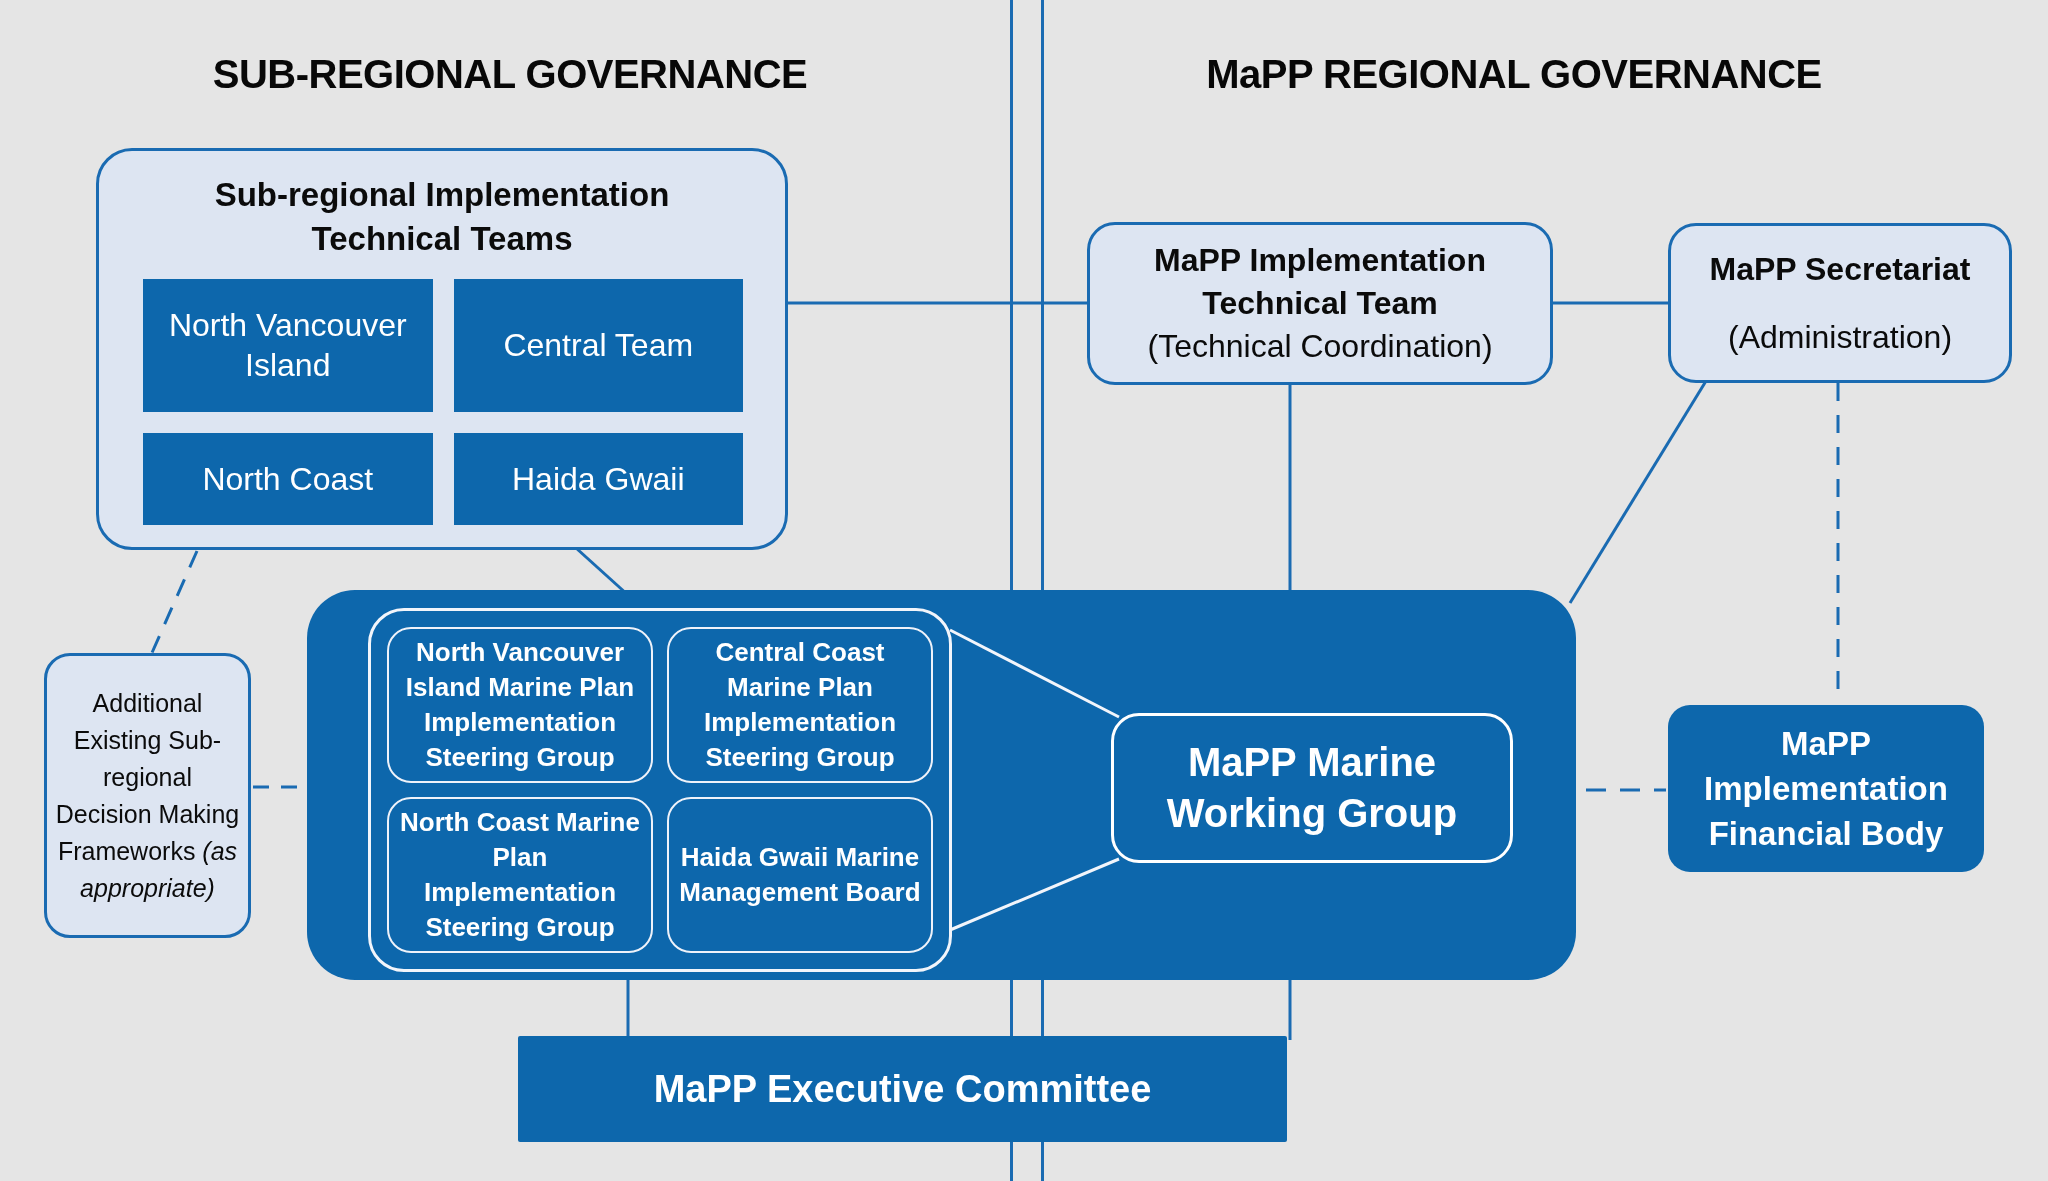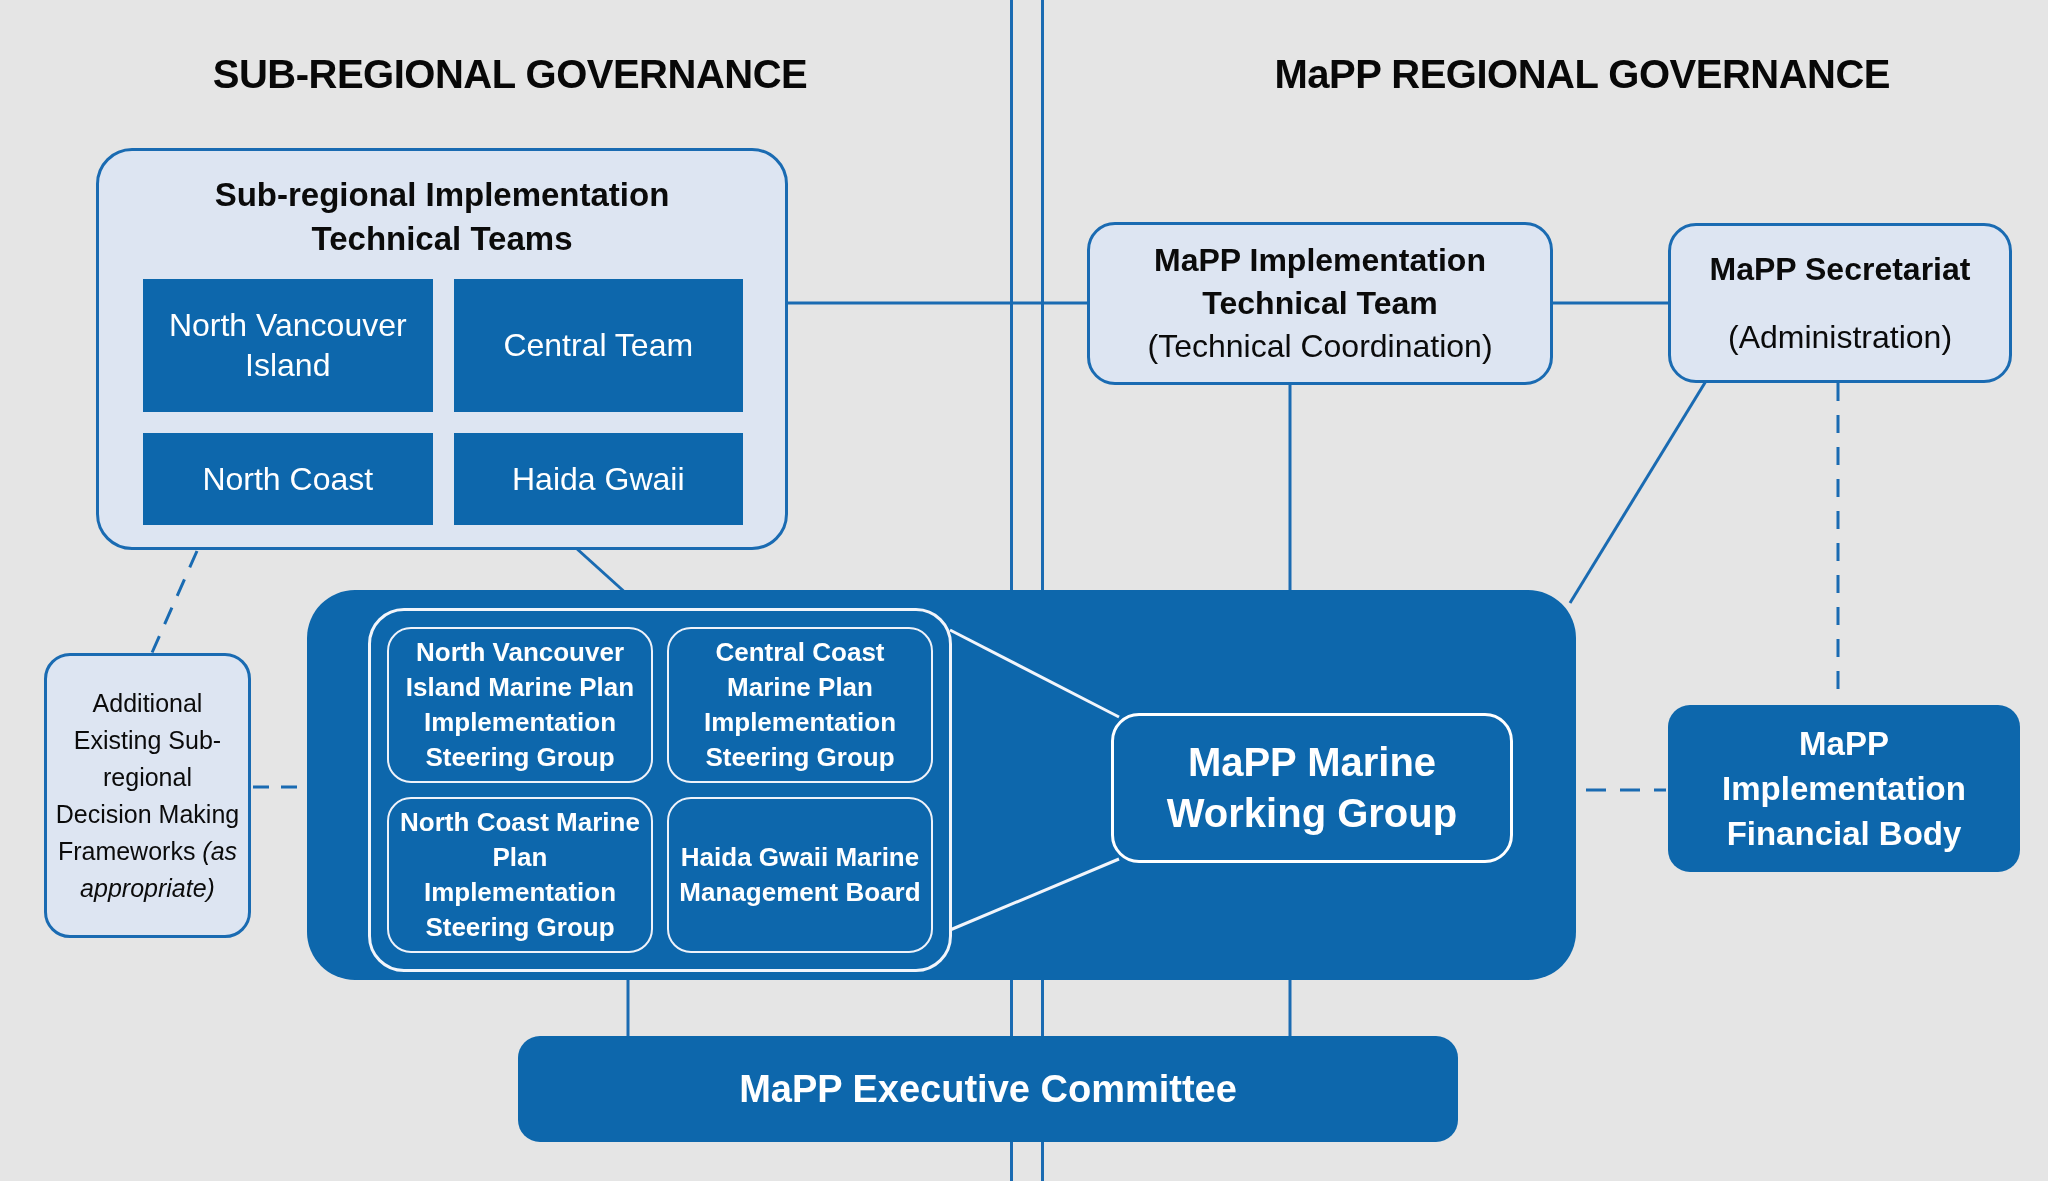--- a/index.html
+++ b/index.html
@@ -57,24 +57,24 @@
     font-weight:bold;font-size:26px;line-height:35px;
     display:flex;align-items:center;justify-content:center;text-align:center;
     padding:4px 10px;box-sizing:border-box;
   }
   #wg-box{
     left:804px;top:123px;width:402px;height:150px;
     border:3.5px solid #ffffff;border-radius:28px;
     font-size:40px;font-weight:bold;line-height:51px;color:#fff;
   }
   
-  #finbody-box{left:1668px;top:705px;width:352px;height:167px;border-radius:22px;
+  #finbody-box{left:1668px;top:705px;width:316px;height:167px;border-radius:22px;
     font-size:33px;font-weight:bold;line-height:45px;padding:0 27px;}
   
-  #exec-box{left:518px;top:1036px;width:940px;height:106px;border-radius:22px;
+  #exec-box{left:518px;top:1036px;width:769px;height:106px;border-radius:2px;
     font-size:38px;font-weight:bold;}
 </style>
 </head>
 <body>
 
 <div id="canvas">
 
   <svg class="wires" width="2048" height="1181" viewBox="0 0 2048 1181">
     <g stroke="#1a6bb2" stroke-width="3" fill="none">
       <line x1="1011.5" y1="0" x2="1011.5" y2="1181"></line>
@@ -87,21 +87,21 @@
       <line x1="576" y1="548" x2="628" y2="595"></line>
       <line x1="1706" y1="381" x2="1570" y2="603"></line>
       <line x1="197" y1="551" x2="151" y2="655" stroke-dasharray="18 13"></line>
       <line x1="253" y1="787" x2="310" y2="787" stroke-dasharray="16 12"></line>
       <line x1="1518" y1="790" x2="1666" y2="790" stroke-dasharray="20 14"></line>
       <line x1="1838" y1="383" x2="1838" y2="703" stroke-dasharray="18 14"></line>
     </g>
   </svg>
 
   <div class="abs node heading" style="left:160px;top:52px;width:700px;">SUB-REGIONAL GOVERNANCE</div>
-  <div class="abs node heading" style="left:1210px;top:52px;width:680px;text-align:right;">MaPP REGIONAL GOVERNANCE</div>
+  <div class="abs node heading" style="left:1174px;top:52px;width:680px;">MaPP REGIONAL GOVERNANCE</div>
 
   <div class="abs node box-light" id="subreg-box">
     <div class="abs" id="subreg-title">Sub-regional Implementation Technical Teams</div>
     <div class="abs" id="subreg-grid">
       <div class="team-box">North Vancouver Island</div>
       <div class="team-box">Central Team</div>
       <div class="team-box">North Coast</div>
       <div class="team-box">Haida Gwaii</div>
     </div>
   </div>

